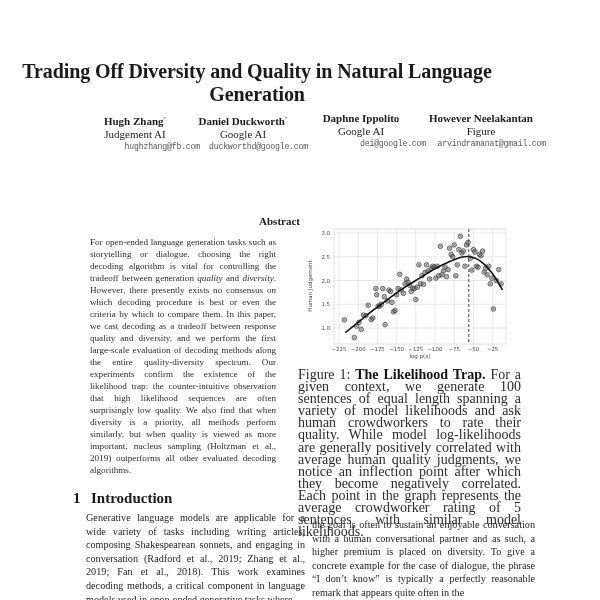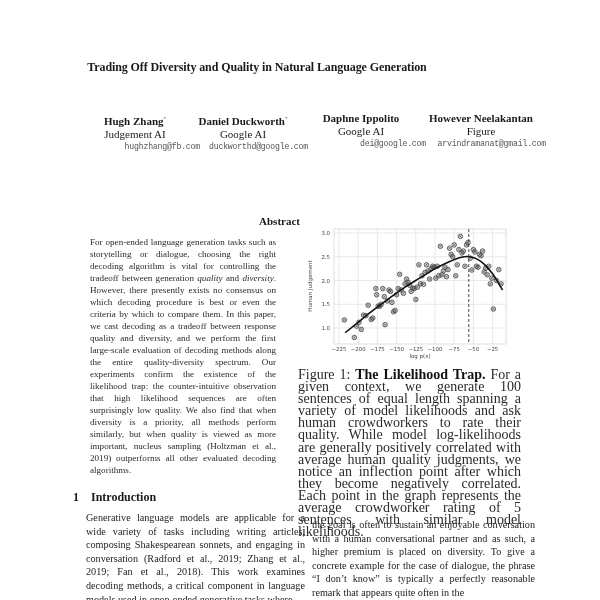--- a/index.html
+++ b/index.html
@@ -1,27 +1,27 @@
 <!DOCTYPE html>
 <html><head>
 <meta charset="utf-8">
 <style>
   html, body { margin: 0; padding: 0; background: #ffffff; }
   body { width: 600px; height: 600px; position: relative; overflow: hidden; font-family: "Liberation Serif", serif; color: #1a1a1a; }
   .abs { position: absolute; }
-  .title { left: 0; width: 514px; top: 60px; text-align: center; font-weight: bold; font-size: 12px; letter-spacing: -0.1px; }
+  .title { left: 0; width: 514px; top: 60px; text-align: center; font-weight: bold; font-size: 20px; letter-spacing: -0.1px; }
   .author { top: 112px; text-align: center; width: 130px; }
   .author .name { font-weight: bold; font-size: 11px; line-height: 13px; }
   .author .name sup { font-size: 5px; vertical-align: 5px; font-weight: normal; }
   .author .aff { font-size: 11px; line-height: 13px; }
   .author .email { font-family: "Liberation Mono", monospace; font-size: 8.2px; line-height: 12px; color: #555; letter-spacing: -0.2px; text-align: right; }
   .abstract-h { left: 60px; width: 240px; top: 215px; text-align: right; font-weight: bold; font-size: 11px; }
   .abstract-body { left: 90px; width: 186px; top: 236px; font-size: 9.1px; line-height: 12px; text-align: justify; color: #2a2a2a; }
   .abstract-body p { margin: 0; }
-  .section-h { left: 73px; top: 490px; font-weight: bold; font-size: 12px; }
+  .section-h { left: 73px; top: 490px; font-weight: bold; font-size: 15px; }
   .section-h .num { display: inline-block; width: 18px; }
   .intro-body { left: 73px; width: 219px; top: 511px; font-size: 10.2px; line-height: 13.6px; text-align: justify; color: #222; margin-left: 13px; }
   .caption { left: 298px; width: 223px; top: 369px; font-size: 14px; line-height: 12.1px; text-align: justify; color: #2a2a2a; }
   .caption b { color: #111; }
   .col2-body { left: 312px; width: 223px; top: 518px; font-size: 10.2px; line-height: 13.6px; text-align: justify; color: #222; }
   svg text { font-family: "DejaVu Sans", sans-serif; }
 </style>
 </head>
 <body>
 

